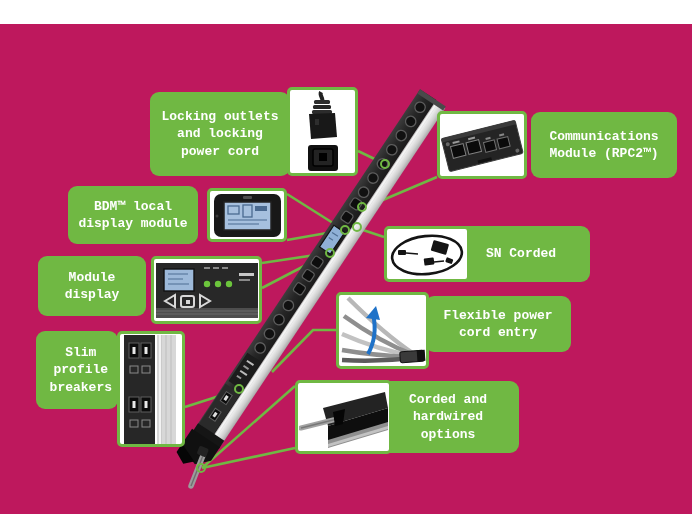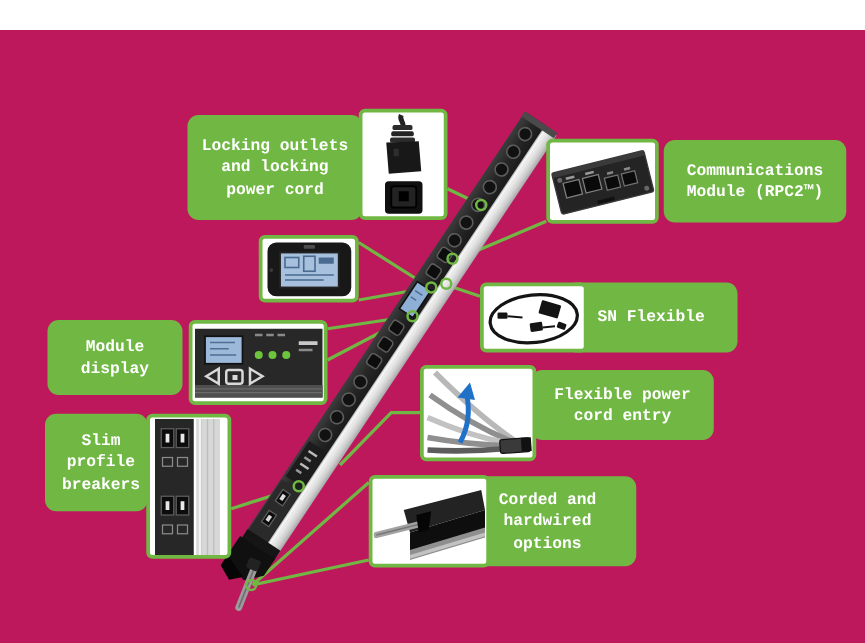--- a/index.html
+++ b/index.html
@@ -131,42 +131,46 @@
     <span>Locking outlets
 and locking
 power cord</span>
   </div>
 
   <div class="callout-label" style="left:531px;top:88px;width:146px;height:66px;">
     <span>Communications
 Module (RPC2™)</span>
   </div>
 
+  <div class="callout-label" style="left:68px;top:162px;width:130px;height:58px;">
+    <span>BDM™ local
+display module</span>
+  </div>
 
   <div class="callout-label" style="left:38px;top:232px;width:108px;height:60px;">
     <span>Module
 display</span>
   </div>
 
   <div class="callout-label" style="left:452px;top:202px;width:138px;height:56px;">
-    <span>SN Flexible</span>
+    <span>SN Corded</span>
   </div>
 
   <div class="callout-label" style="left:425px;top:272px;width:146px;height:56px;">
     <span>Flexible power
 cord entry</span>
   </div>
 
   <div class="callout-label" style="left:36px;top:307px;width:82px;height:78px;justify-content:flex-end;">
     <span>Slim
 profile
 breakers</span>
   </div>
 
-  <div class="callout-label" style="left:367px;top:357px;width:142px;height:72px;">
+  <div class="callout-label" style="left:377px;top:357px;width:142px;height:72px;">
     <span>Corded and
 hardwired options</span>
   </div>
 
   <div class="callout-image" style="left:287px;top:63px;width:71px;height:89px;">
     <svg width="64" height="82" viewBox="0 0 64 82">
       <path d="M30,1 C28,5 33,7 31,11" stroke="#222" stroke-width="4" fill="none"></path>
       <rect x="23" y="9" width="16" height="4" rx="1.5" fill="#2c2c2c"></rect>
       <rect x="22" y="14" width="18" height="4" rx="1.5" fill="#252525"></rect>
       <rect x="21" y="19" width="20" height="4" rx="1.5" fill="#2c2c2c"></rect>

